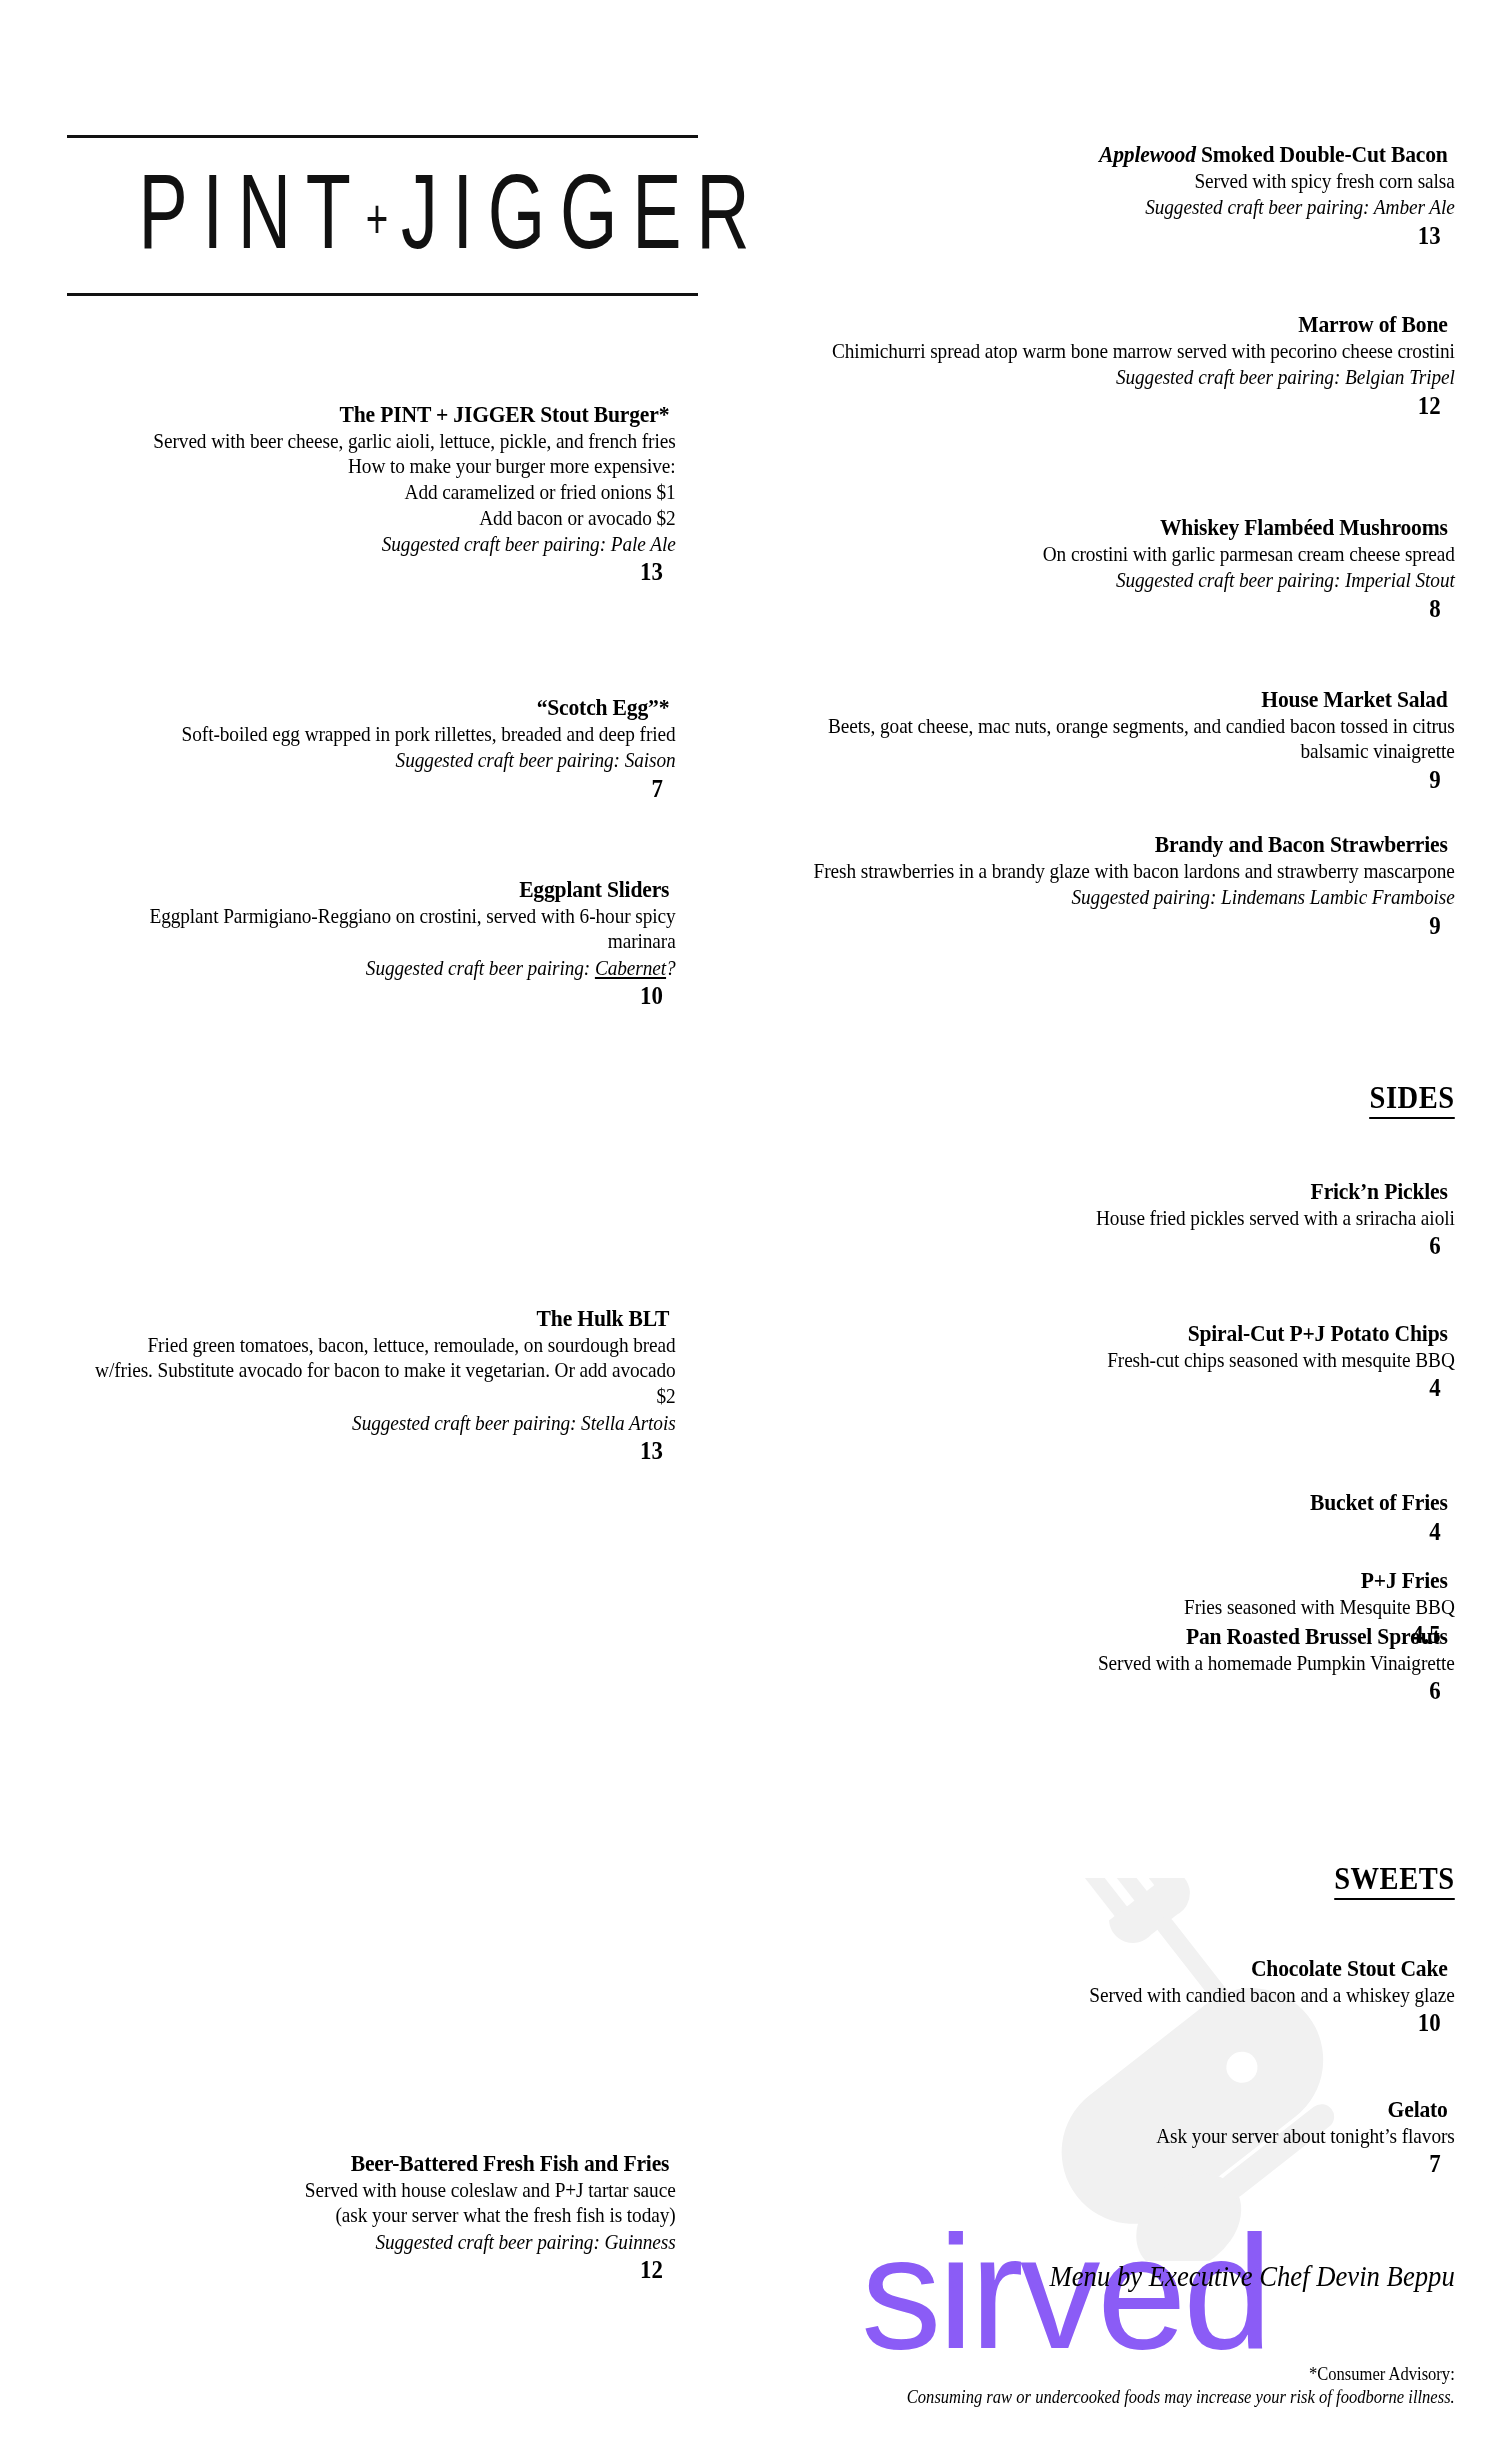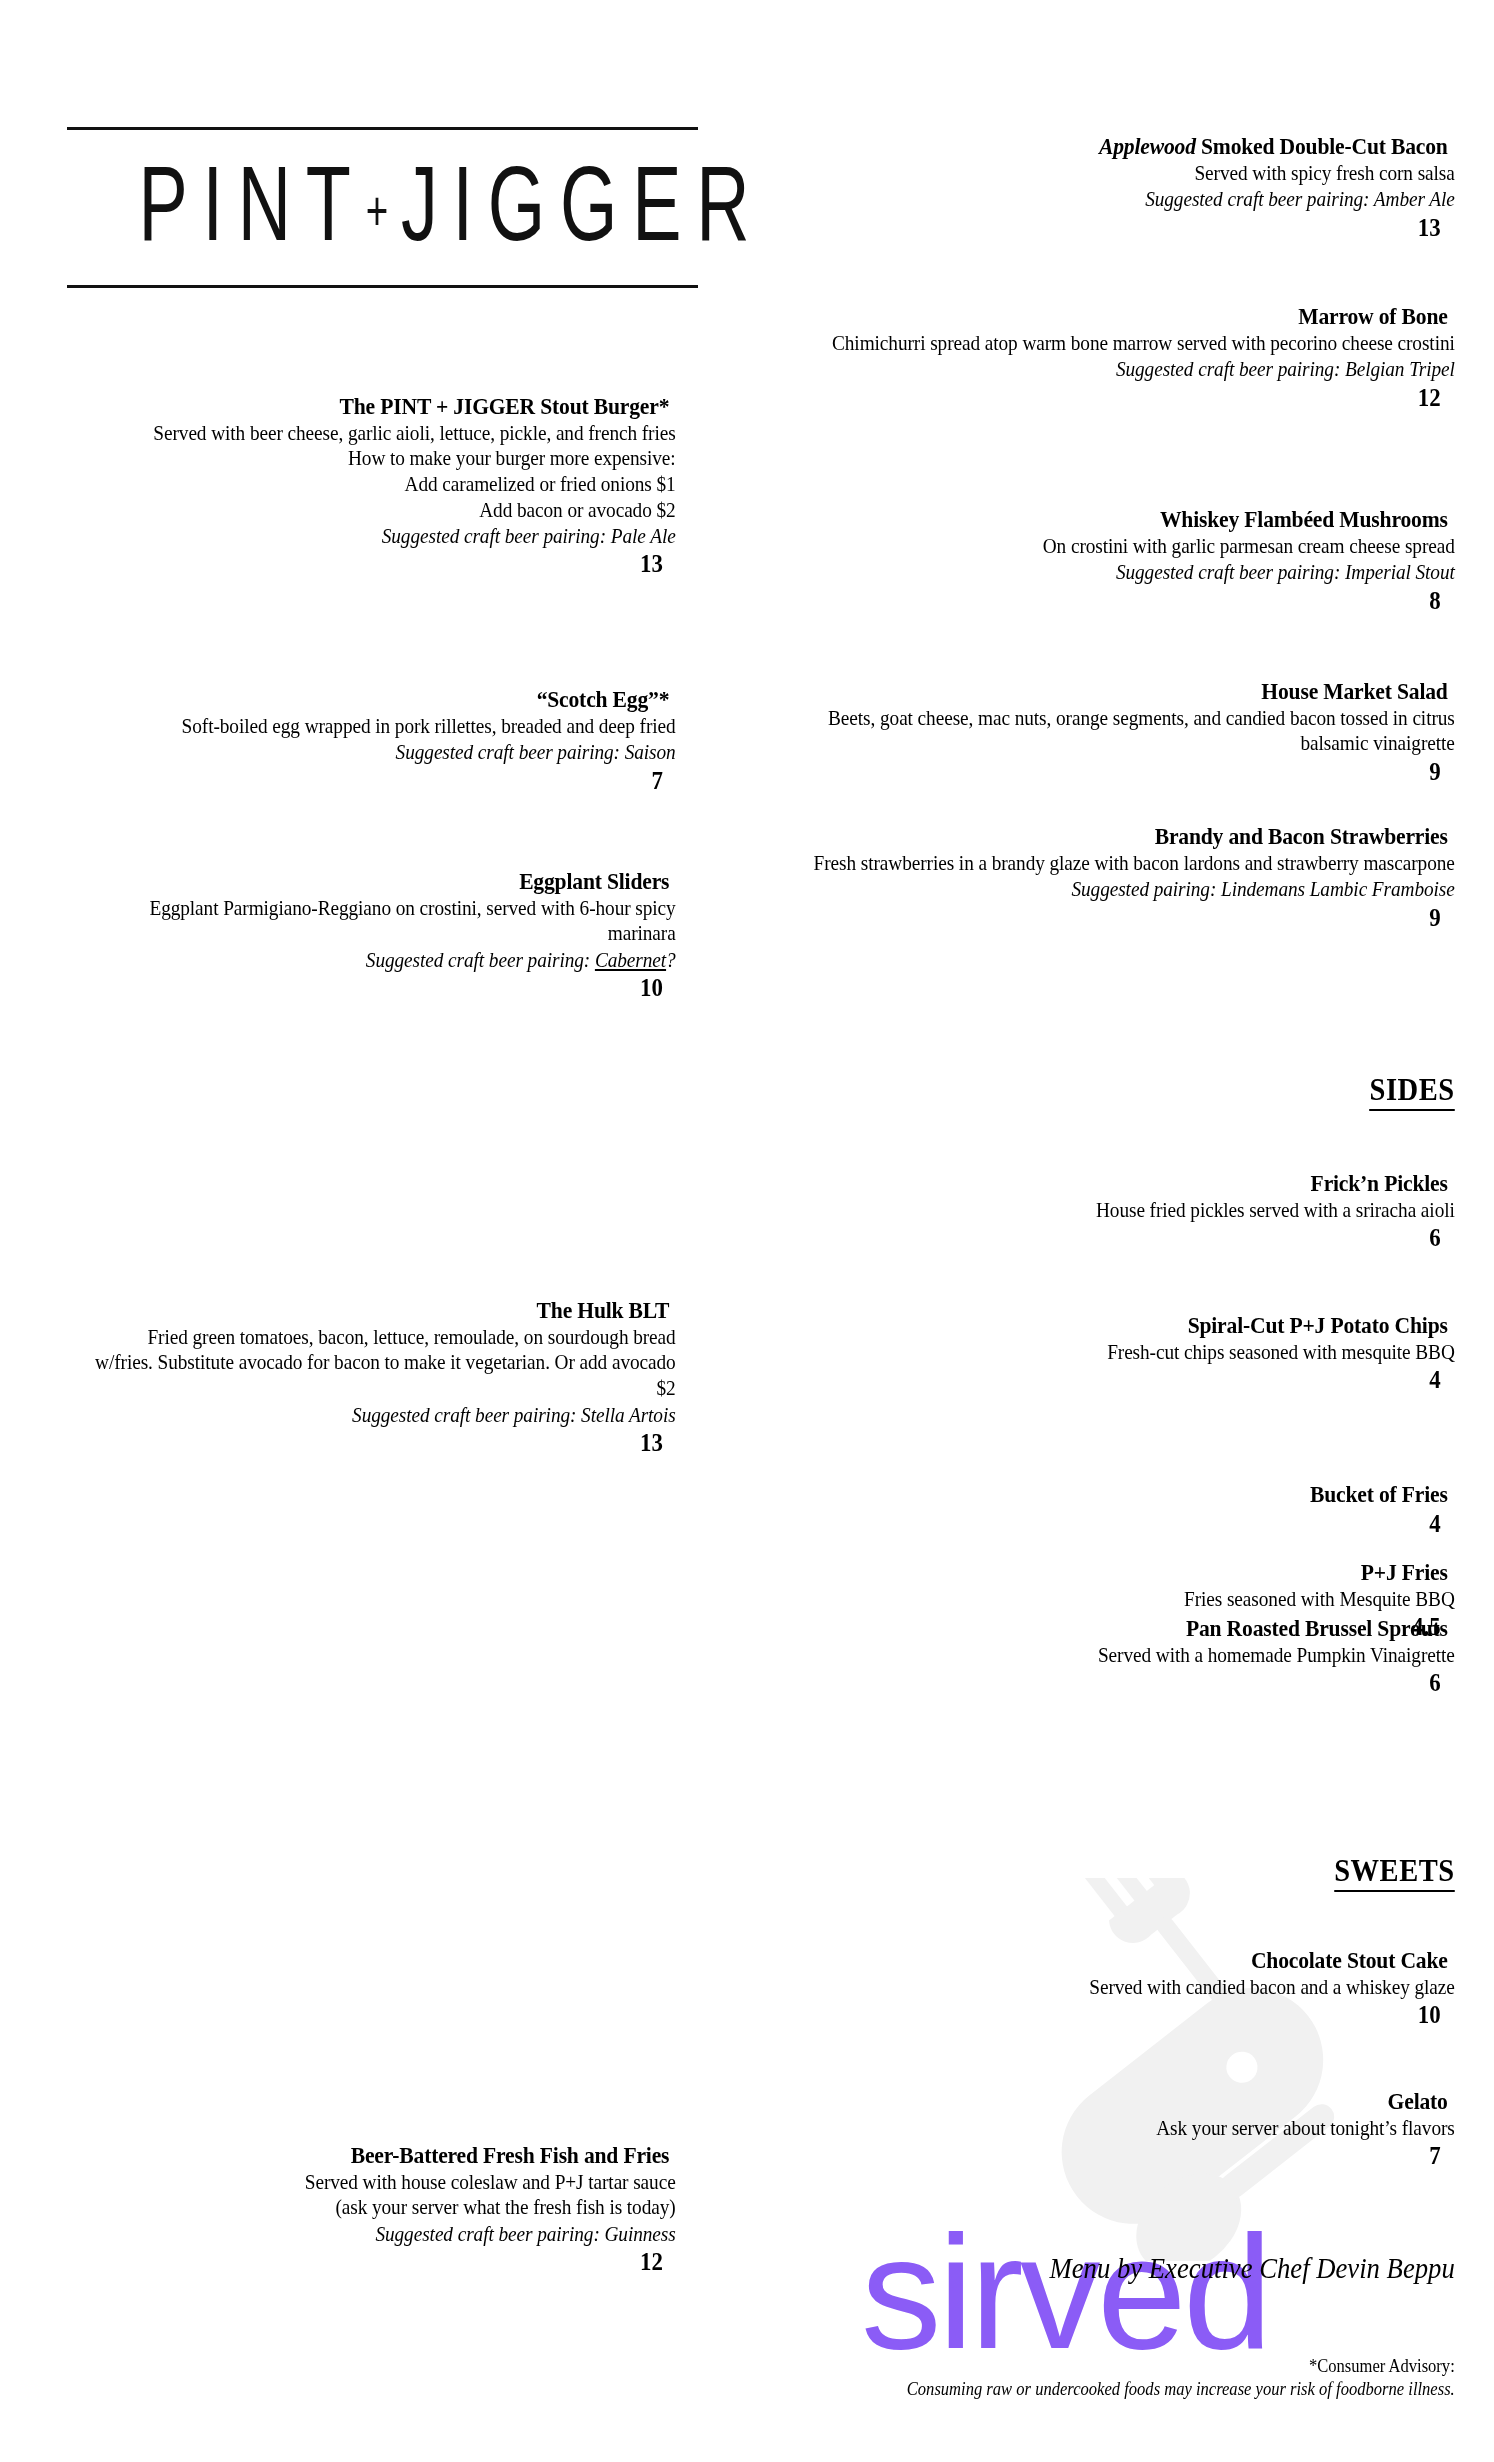--- a/index.html
+++ b/index.html
@@ -47,21 +47,21 @@
 
   
   #page {
     position: absolute;
     inset: 0;
     z-index: 2;
   }
 
   .col {
     position: absolute;
-    top: 0;
+    top: 8px;
     text-align: right;
   }
   .col-left  { left: 67px;  width: 634px; }
   .col-right { left: 777px; width: 706px; }
 
   
   #logo-block {
     position: relative;
     margin-top: 127px;
     width: 631px;

